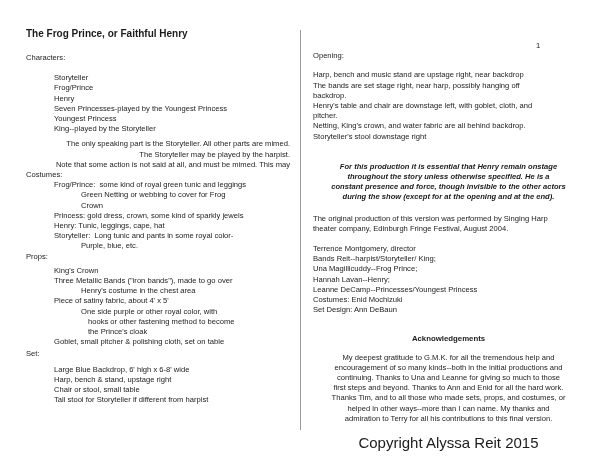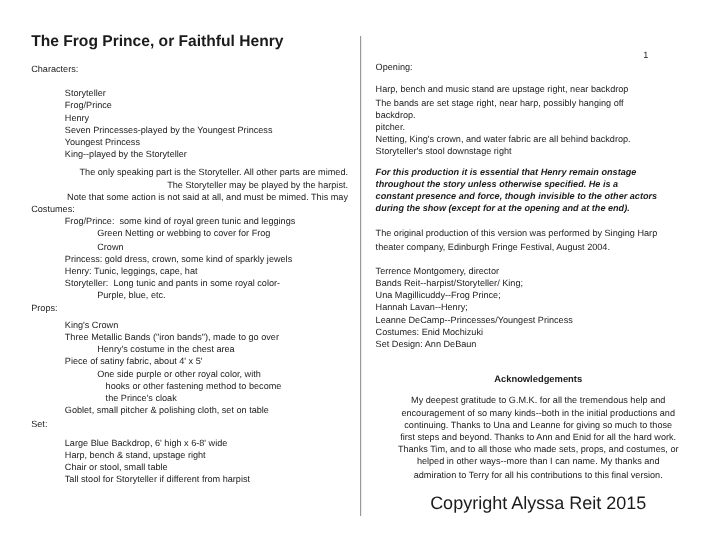--- a/index.html
+++ b/index.html
@@ -32,36 +32,36 @@
     white-space: pre;
     font-size: 7.6px;
     line-height: 10.2px;
     color: #1b1b1b;
   }
   .ind1 { margin-left: 28px; }
   .ind2 { margin-left: 55px; }
   .ind3 { margin-left: 62px; }
 
   
-  .blk-title .ln { font-weight: bold; font-size: 13px; line-height: 13px; }
+  .blk-title .ln { font-weight: bold; font-size: 10px; line-height: 13px; }
   .blk-characters-heading { margin-top: 13px; }
   .blk-characters-list    { margin-top: 10px; }
   .blk-mime-note          { margin-top: 5px; text-align: right; }
   .blk-costumes-heading   { }
   .blk-costumes-list      { margin-top: 0; }
   .blk-props-heading      { margin-top: 0; }
   .blk-props-list         { margin-top: 4px; }
   .blk-set-heading        { margin-top: 2px; }
   .blk-set-list           { margin-top: 5px; }
 
   
   .blk-page-number .ln { margin-left: 223px; }
   .blk-opening-heading { margin-top: 0; }
   .blk-opening-stage-directions { margin-top: 9px; }
-  .blk-henry-note { margin-top: 7px; }
+  .blk-henry-note { margin-top: 20px; text-align: center; }
   .blk-henry-note .ln { font-weight: bold; font-style: italic; }
   .blk-original-production { margin-top: 11px; }
   .blk-credits { margin-top: 10px; }
   .blk-acknowledgements-heading { margin-top: 19px; }
   .blk-acknowledgements-heading .ln { font-weight: bold; font-size: 7.8px; text-align: center; }
   .blk-acknowledgements-para { margin-top: 8px; }
   .blk-acknowledgements-para .ln { text-align: center; }
   .blk-copyright { margin-top: 13px; }
   .blk-copyright .ln { text-align: center; font-size: 15px; line-height: 12px; }
 </style>
@@ -129,20 +129,21 @@
       <div class="blk blk-page-number">
         <div class="ln">1</div>
       </div>
       <div class="blk blk-opening-heading">
         <div class="ln">Opening:</div>
       </div>
       <div class="blk blk-opening-stage-directions">
         <div class="ln">Harp, bench and music stand are upstage right, near backdrop</div>
         <div class="ln">The bands are set stage right, near harp, possibly hanging off</div>
         <div class="ln">backdrop.</div>
+        <div class="ln">Henry's table and chair are downstage left, with goblet, cloth, and</div>
         <div class="ln">pitcher.</div>
         <div class="ln">Netting, King's crown, and water fabric are all behind backdrop.</div>
         <div class="ln">Storyteller's stool downstage right</div>
       </div>
       <div class="blk blk-henry-note">
         <div class="ln">For this production it is essential that Henry remain onstage</div>
         <div class="ln">throughout the story unless otherwise specified. He is a</div>
         <div class="ln">constant presence and force, though invisible to the other actors</div>
         <div class="ln">during the show (except for at the opening and at the end).</div>
       </div>

